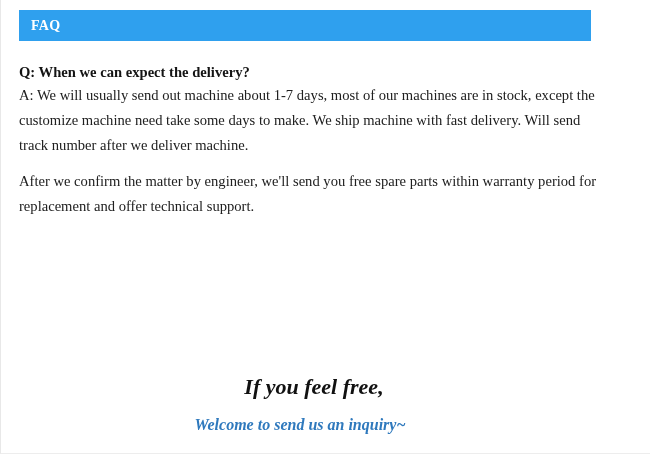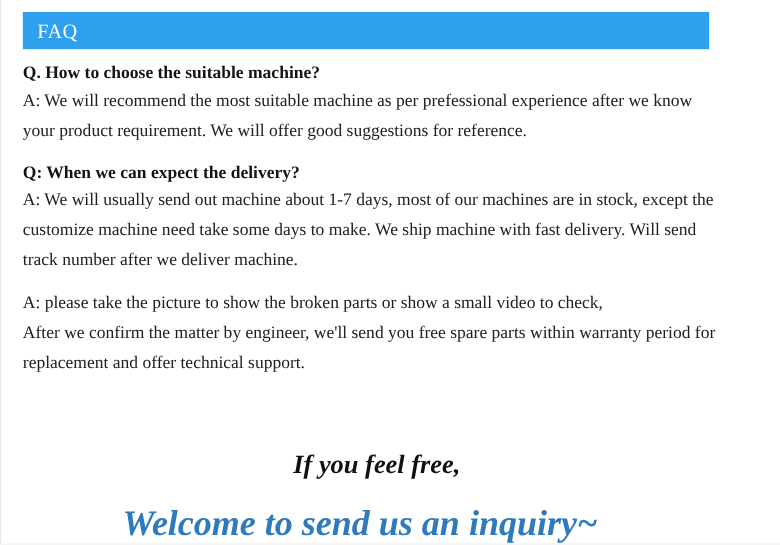--- a/index.html
+++ b/index.html
@@ -37,22 +37,22 @@
     background: #2fa0ee;
     box-sizing: border-box;
   }
   .faq-bar-title {
     position: absolute;
     left: 12px;
     top: 50%;
     transform: translateY(-50%);
     color: #ffffff;
     font-family: "Liberation Serif", "DejaVu Serif", serif;
-    font-weight: normal;
-    font-size: 17px;
+    font-weight: bold;
+    font-size: 14px;
     letter-spacing: 0.3px;
     line-height: 1;
     white-space: nowrap;
   }
 
   
   .faq-body {
     position: absolute;
     left: 18px;
     top: 50px;
@@ -96,53 +96,48 @@
     font-size: 22px;
     line-height: 30px;
     color: #111111;
     margin: 0;
     padding-left: 28px;
   }
   .closing-line-2 {
     font-family: "Liberation Serif", "DejaVu Serif", serif;
     font-style: italic;
     font-weight: bold;
-    font-size: 30px;
+    font-size: 16px;
     line-height: 34px;
     color: #2f79bd;
-    margin: 12px;
+    margin: 0;
     padding-top: 6px;
   }
 </style>
 </head>
 <body>
 
 <div class="page">
 
   <div class="faq-bar">
     <span class="faq-bar-title">FAQ</span>
   </div>
 
   <div class="faq-body">
 
-    <div class="qa-block">
-      <p class="q-line">Q. How to choose the suitable machine?</p>
-      <p class="a-line">A: We will recommend the most suitable machine as per prefessional experience after we know your product requirement. We will offer good suggestions for reference.</p>
-    </div>
 
     <div class="qa-block">
     </div>
 
     <div class="qa-block">
       <p class="q-line">Q: When we can expect the delivery?</p>
       <p class="a-line">A: We will usually send out machine about 1-7 days, most of our machines are in stock, except the customize machine need take some days to make. We ship machine with fast delivery. Will send track number after we deliver machine.</p>
     </div>
 
     <div class="qa-block">
-      <p class="a-line">A: please take the picture to show the broken parts or show a small video to check,</p>
       <p class="a-line">After we confirm the matter by engineer, we'll send you free spare parts within warranty period for replacement and offer technical support.</p>
     </div>
 
   </div>
 
   <div class="closing">
     <p class="closing-line-1">If you feel free,</p>
     <p class="closing-line-2">Welcome to send us an inquiry~</p>
   </div>
 

